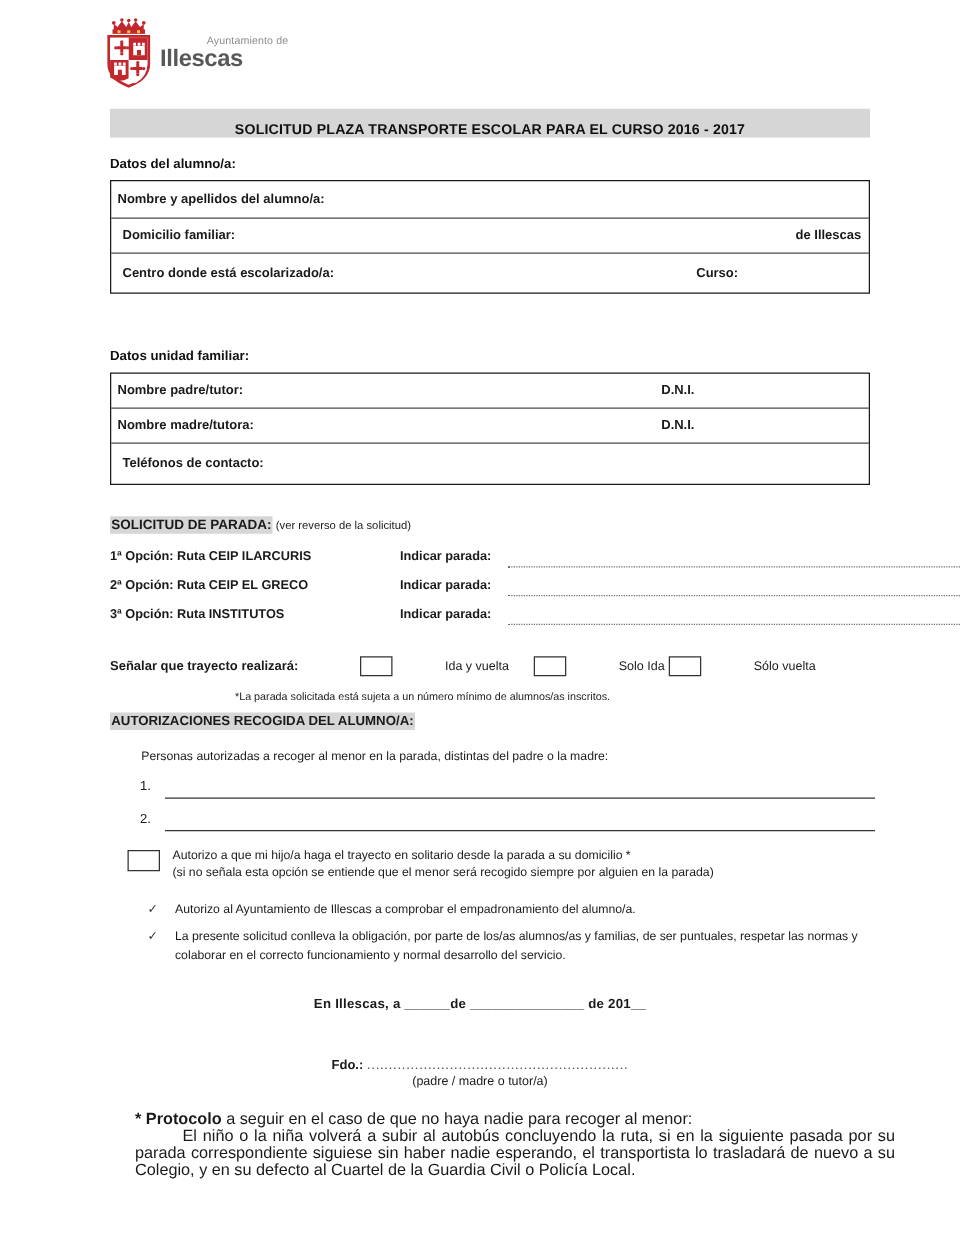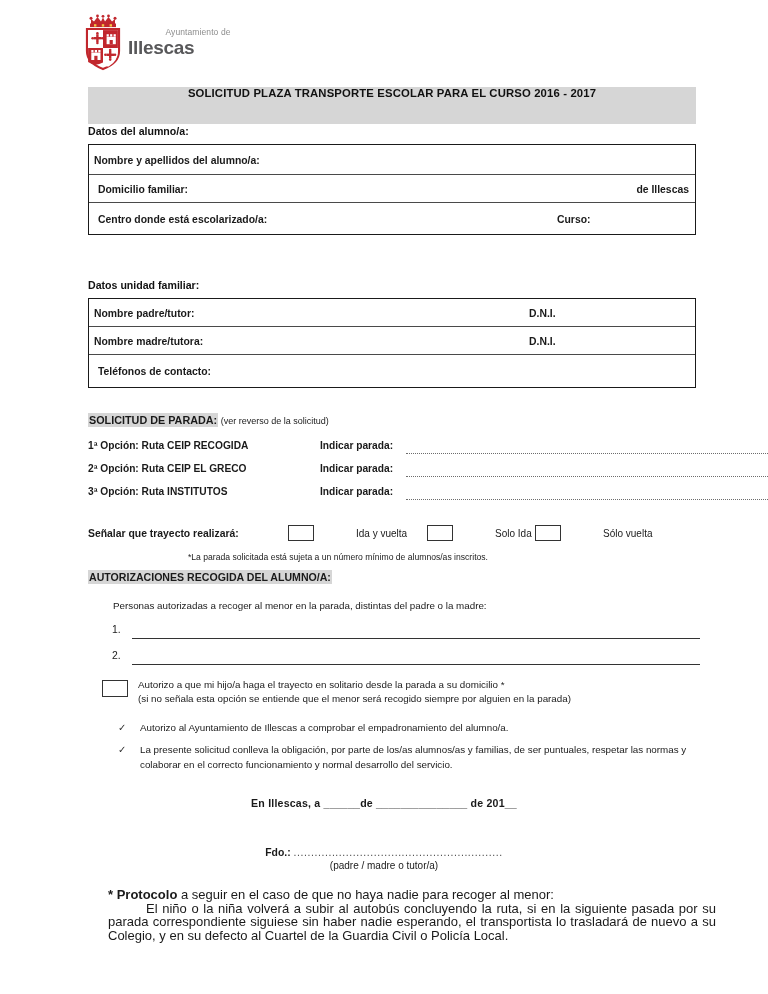--- a/index.html
+++ b/index.html
@@ -60,24 +60,24 @@
     letter-spacing: -.3px;
     white-space: nowrap;
   }
 
   
   .title-bar {
     position: absolute;
     left: 88px;
     top: 87px;
     width: 608px;
-    height: 37px;
+    height: 23px;
     background: #d6d6d6;
     display: flex;
-    align-items: flex-start;
+    align-items: flex-end;
     justify-content: center;
   }
   .title-bar span {
     font-size: 11.3px;
     font-weight: bold;
     letter-spacing: .15px;
     color: #111;
   }
 
   
@@ -464,21 +464,21 @@
     <div class="frow" style="height:32px;">
       <span class="lbl indent">Teléfonos de contacto:</span>
     </div>
   </div>
 
   <div class="parada-head">
     <b class="hl">SOLICITUD DE PARADA:</b><span class="note"> (ver reverso de la solicitud)</span>
   </div>
 
   <div class="opt-row" style="top:440px;">
-    <span class="opt-label">1ª Opción: Ruta CEIP  RECOGIDA</span>
+    <span class="opt-label">1ª Opción: Ruta CEIP  ILARCURIS</span>
     <span class="opt-indicar">Indicar parada:</span>
     <span class="dotline"></span>
   </div>
   <div class="opt-row" style="top:463px;">
     <span class="opt-label">2ª Opción: Ruta CEIP EL GRECO</span>
     <span class="opt-indicar">Indicar parada:</span>
     <span class="dotline"></span>
   </div>
   <div class="opt-row" style="top:486px;">
     <span class="opt-label">3ª Opción: Ruta INSTITUTOS</span>

